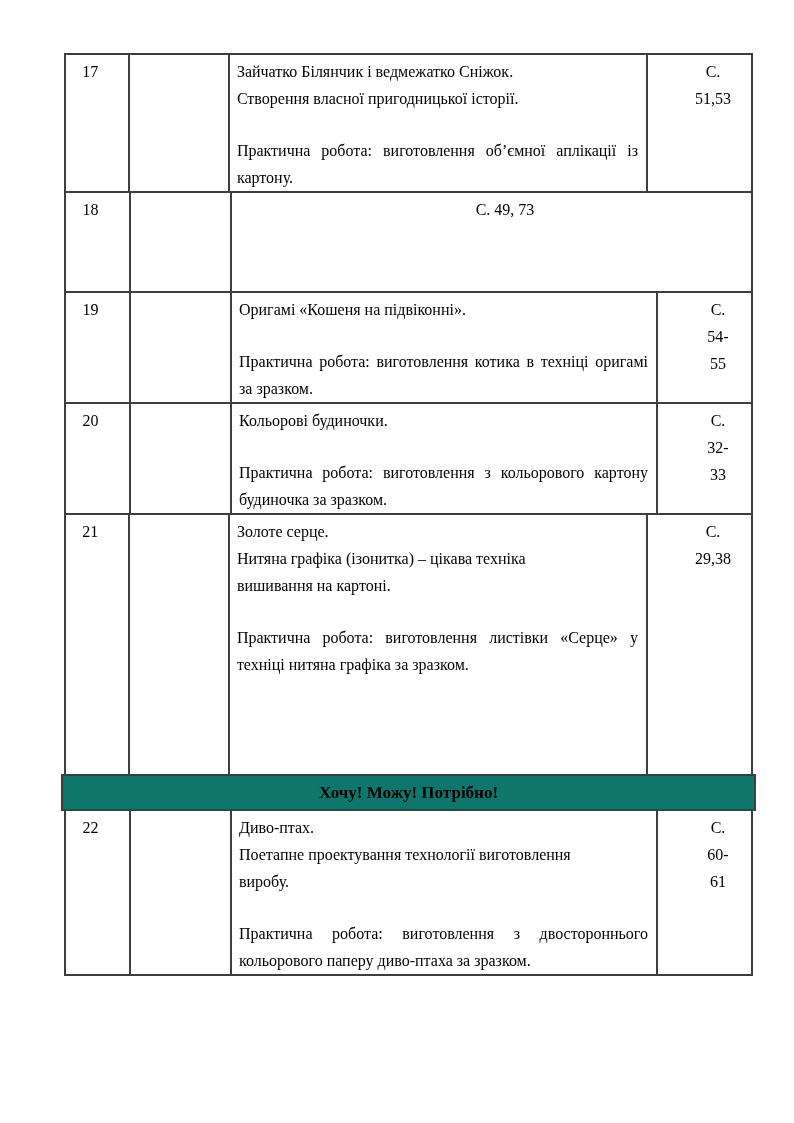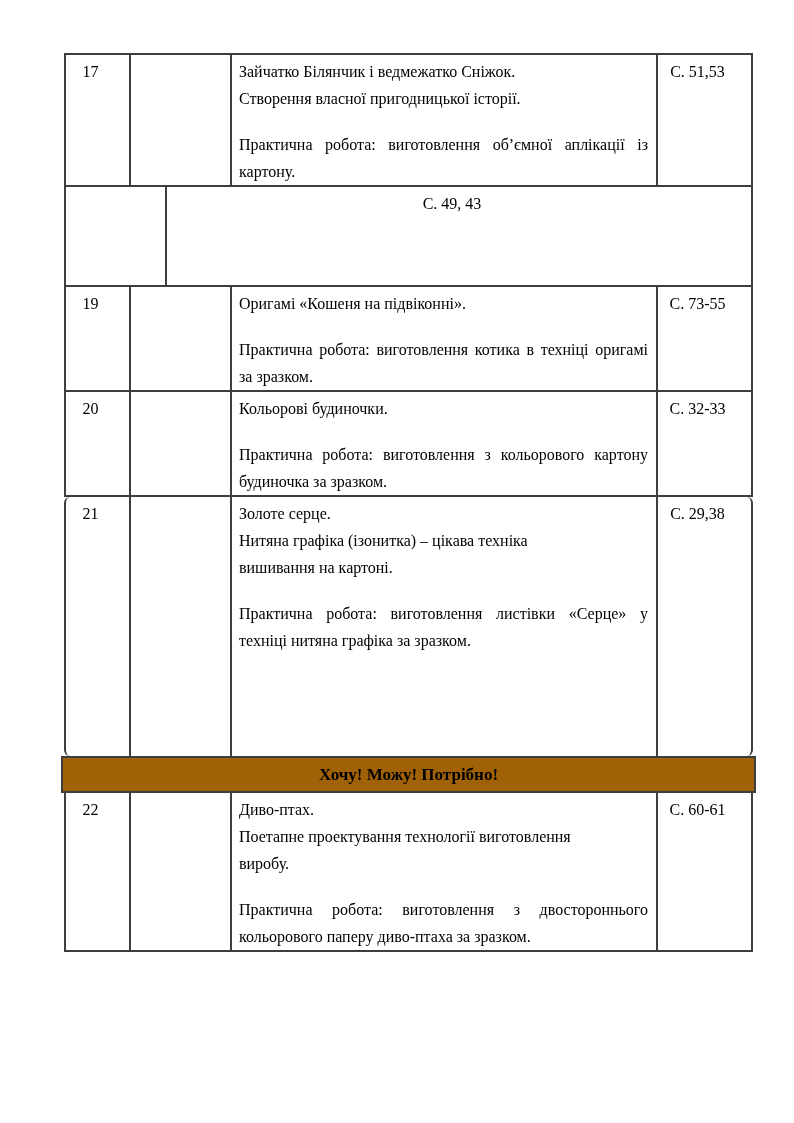--- a/index.html
+++ b/index.html
@@ -27,21 +27,20 @@
     border-left: 2px solid #3e3e3e;
     border-right: 2px solid #3e3e3e;
     border-bottom: 2px solid #3e3e3e;
     background: #ffffff;
   }
   .trow.first {
     border-top: 2px solid #3e3e3e;
   }
   .trow.no-bottom {
     border-bottom: none;
-    border-radius: 6px;
   }
   .cell {
     box-sizing: border-box;
     padding: 3px 20px 0 6px;
     font-size: 16px;
     line-height: 27px;
   }
   .c1 {
     width: 65px;
     text-align: center;
@@ -52,71 +51,73 @@
     border-right: 2px solid #3e3e3e;
   }
   .c3 {
     width: 426px;
     border-right: 2px solid #3e3e3e;
     padding: 3px 8px 0 7px;
   }
   .c4 {
     flex: 1;
     text-align: center;
+    margin-left: 41px;
   }
   .topic-title {
     white-space: pre-line;
     text-align: left;
   }
   .practical {
-    margin-top: 19px;
+    margin-top: 25px;
     text-align: justify;
   }
   .section-row {
     box-sizing: border-box;
     margin: 0 -3px;
     min-height: 37px;
     border: 2px solid #3e3e3e;
     display: flex;
     align-items: center;
     justify-content: center;
     font-size: 17px;
     font-weight: bold;
-    background: #a16207;
+    background: #0f766e;
   }
 </style>
 </head>
 <body>
 
 <div class="lessons-table">
 
   <div class="trow first" style="min-height:124px">
     <div class="cell c1">17</div>
     <div class="cell c2"></div>
     <div class="cell c3">
       <div class="topic-title">Зайчатко Білянчик і ведмежатко Сніжок.
 Створення власної пригодницької історії.</div>
       <div class="practical">Практична робота: виготовлення об’ємної аплікації із картону.</div>
     </div>
     <div class="cell c4">С. 51,53</div>
   </div>
 
   <div class="trow" style="min-height:100px">
+    <div class="cell c1">18</div>
     <div class="cell c2"></div>
-    <div class="cell c4">С. 49, 43</div>
+    <div class="cell c4">С. 49, 73</div>
   </div>
 
   <div class="trow" style="min-height:95px">
     <div class="cell c1">19</div>
     <div class="cell c2"></div>
     <div class="cell c3">
       <div class="topic-title">Оригамі «Кошеня на підвіконні».</div>
       <div class="practical">Практична робота: виготовлення котика в техніці оригамі за зразком.</div>
     </div>
-    <div class="cell c4">С. 73-55</div>
+    <div class="cell c4">С. 54-55</div>
   </div>
 
   <div class="trow" style="min-height:100px">
     <div class="cell c1">20</div>
     <div class="cell c2"></div>
     <div class="cell c3">
       <div class="topic-title">Кольорові будиночки.</div>
       <div class="practical">Практична робота: виготовлення з кольорового картону будиночка за зразком.</div>
     </div>
     <div class="cell c4">С. 32-33</div>

